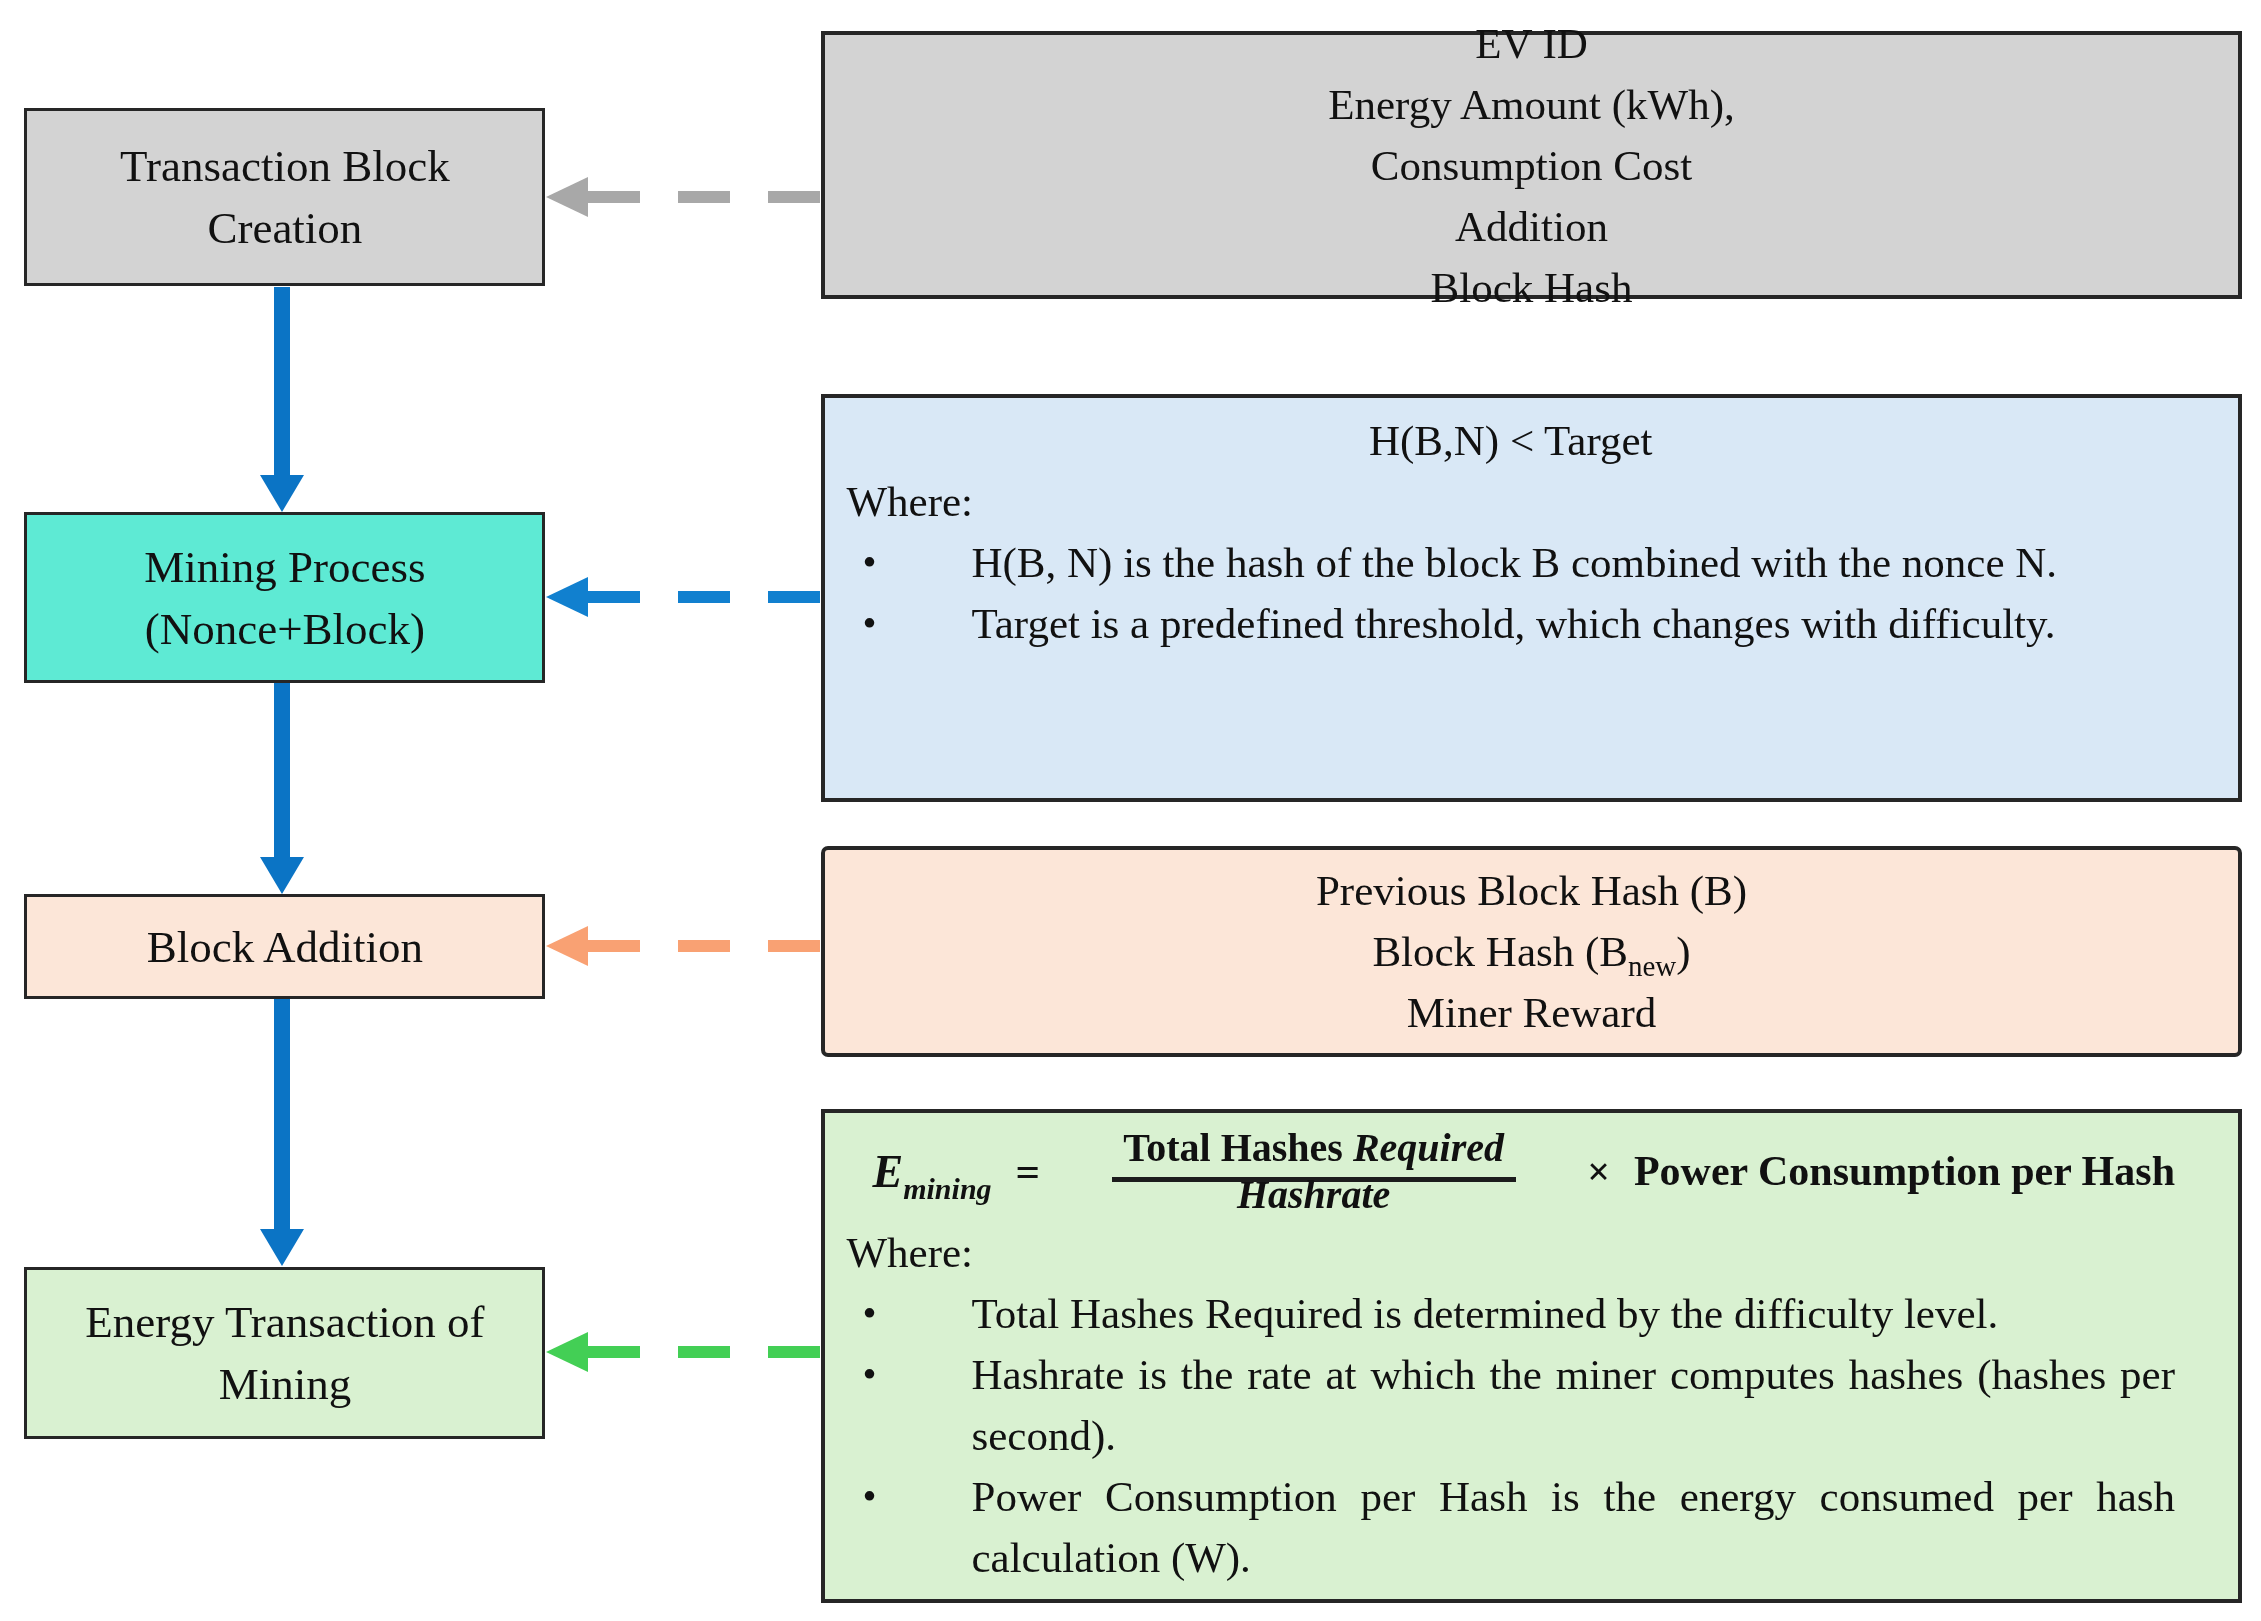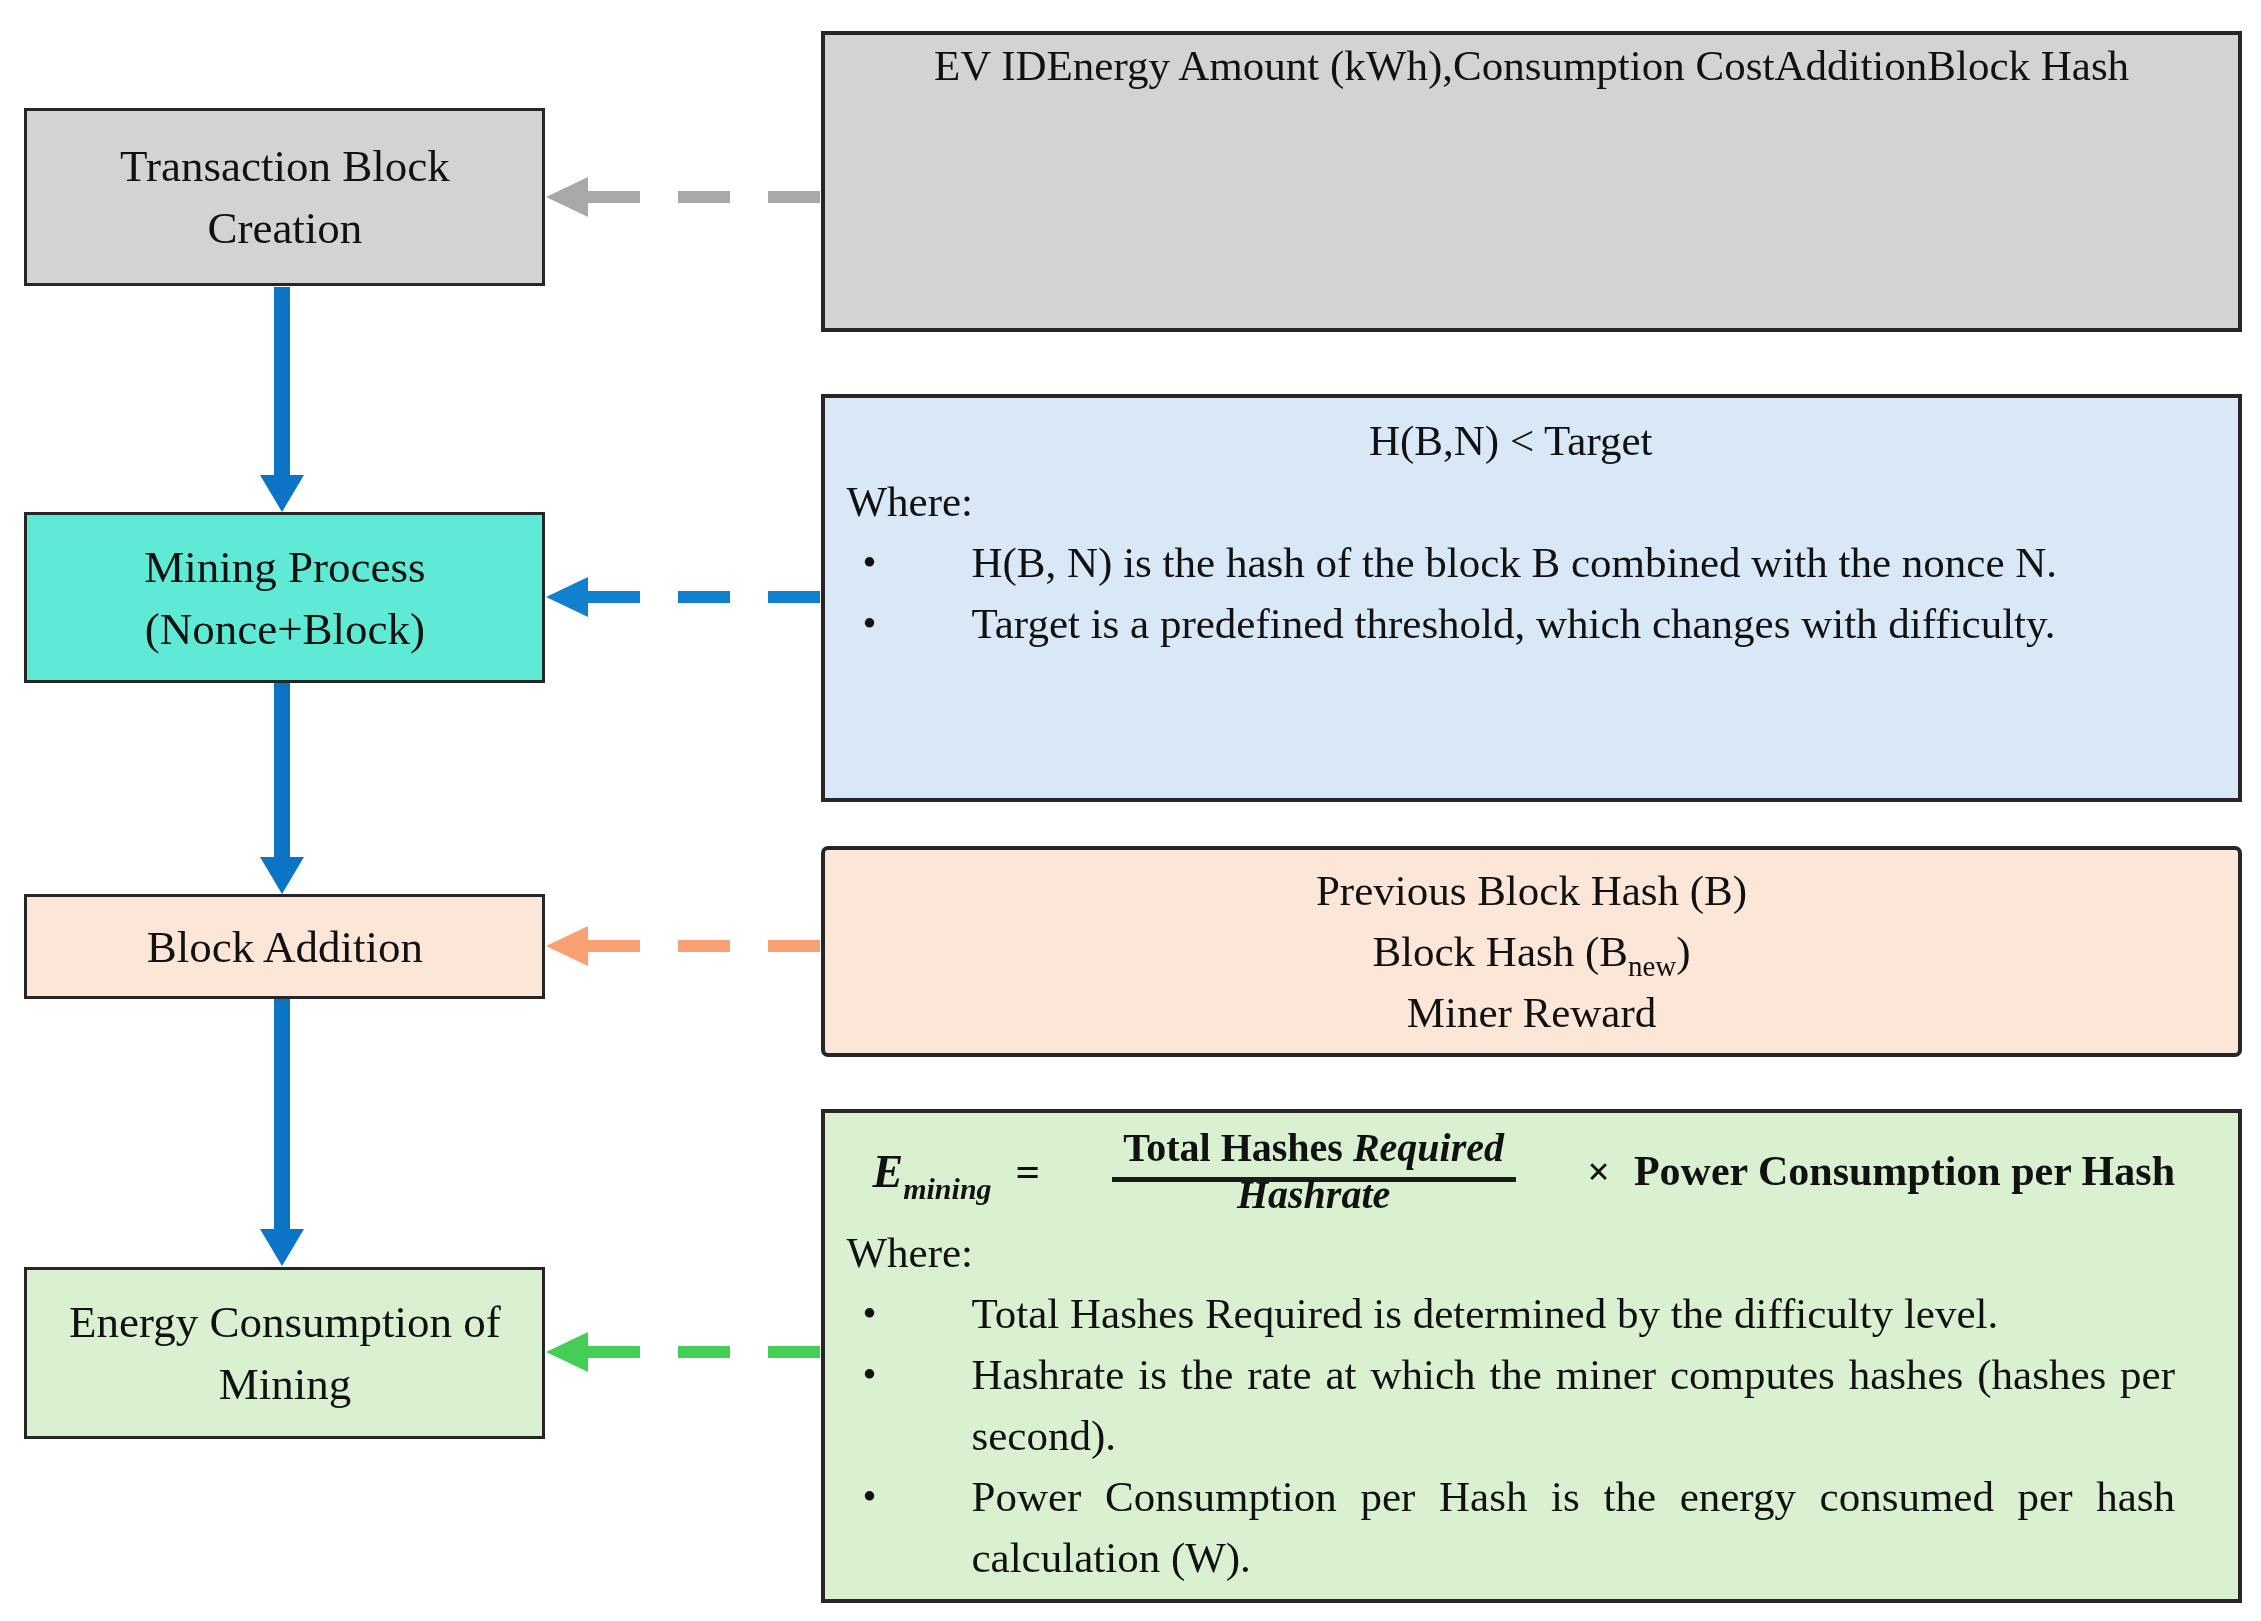--- a/index.html
+++ b/index.html
@@ -48,22 +48,22 @@
   #dash-head-3{top:926px;border-right:42px solid #f9a173;}
   #dash-line-4{top:1346px;background:repeating-linear-gradient(to left,#43cf55 0 52px,transparent 52px 90px);}
   #dash-head-4{top:1332px;border-right:42px solid #43cf55;}
 
   
   .detail-box{
     position:absolute;left:821px;width:1421px;
     box-sizing:border-box;border:4.3px solid #262626;
     font-size:43px;line-height:61px;
   }
-  #detail-1{top:31px;height:301px;background:#d3d3d3;
-    display:flex;flex-direction:row;justify-content:center;text-align:center;}
+  #detail-1{top:31px;height:268px;background:#d3d3d3;
+    display:flex;flex-direction:column;justify-content:center;text-align:center;}
   #detail-2{top:394px;height:408px;background:#d9e8f6;padding:11.5px 63px 0 21.5px;}
   #detail-3{top:846px;height:211px;background:#fce6d8;
     display:flex;flex-direction:column;justify-content:center;text-align:center;border-radius:7px;}
   #detail-4{top:1109px;height:494px;background:#d9f1d1;padding:5.7px 63px 0 21.5px;}
 
   .center-title{text-align:center;}
   .where{text-align:left;}
   .bullet-row{display:flex;align-items:flex-start;}
   .bullet-glyph{flex:0 0 109px;padding-left:16px;font-size:40px;}
   .bullet-text{flex:1;text-align:justify;}
@@ -91,21 +91,21 @@
   <div class="flow-box" id="step-1">
     <span class="lbl">Transaction Block Creation</span>
   </div>
   <div class="flow-box" id="step-2">
     <span class="lbl">Mining Process (Nonce+Block)</span>
   </div>
   <div class="flow-box" id="step-3">
     <span class="lbl">Block Addition</span>
   </div>
   <div class="flow-box" id="step-4">
-    <span class="lbl">Energy Consumption of Mining</span>
+    <span class="lbl">Energy Transaction of Mining</span>
   </div>
 
   <div class="vshaft" id="vshaft-1"></div>
   <div class="vhead" id="vhead-1"></div>
   <div class="vshaft" id="vshaft-2"></div>
   <div class="vhead" id="vhead-2"></div>
   <div class="vshaft" id="vshaft-3"></div>
   <div class="vhead" id="vhead-3"></div>
 
   <div class="dash-line" id="dash-line-1"></div>

